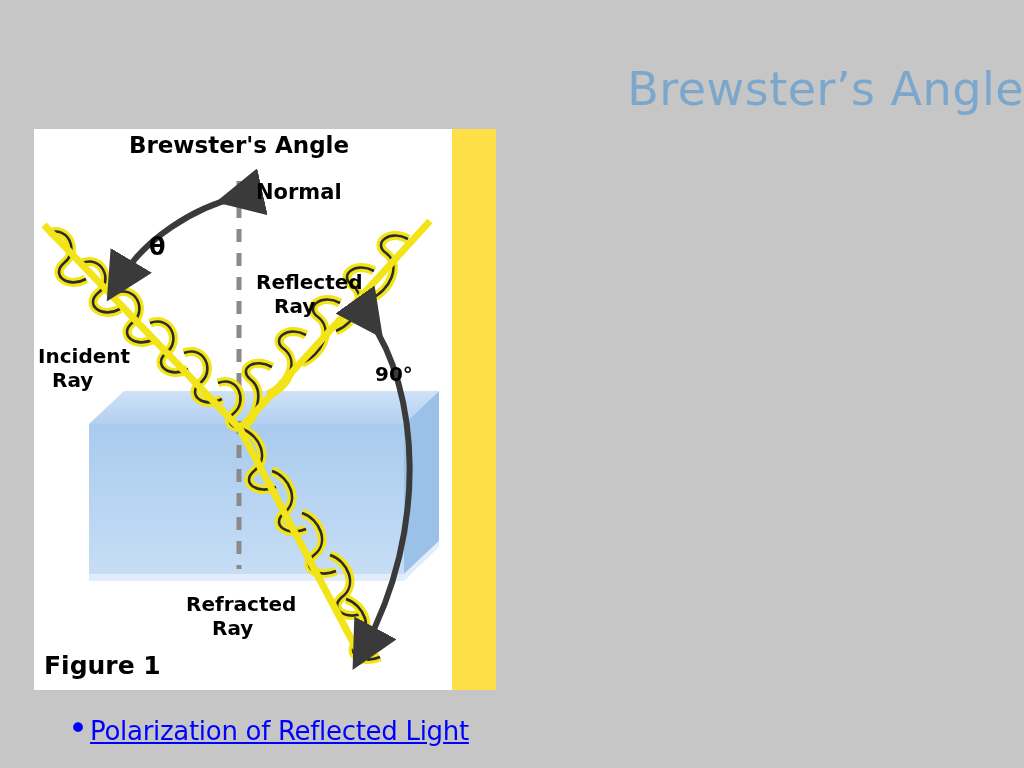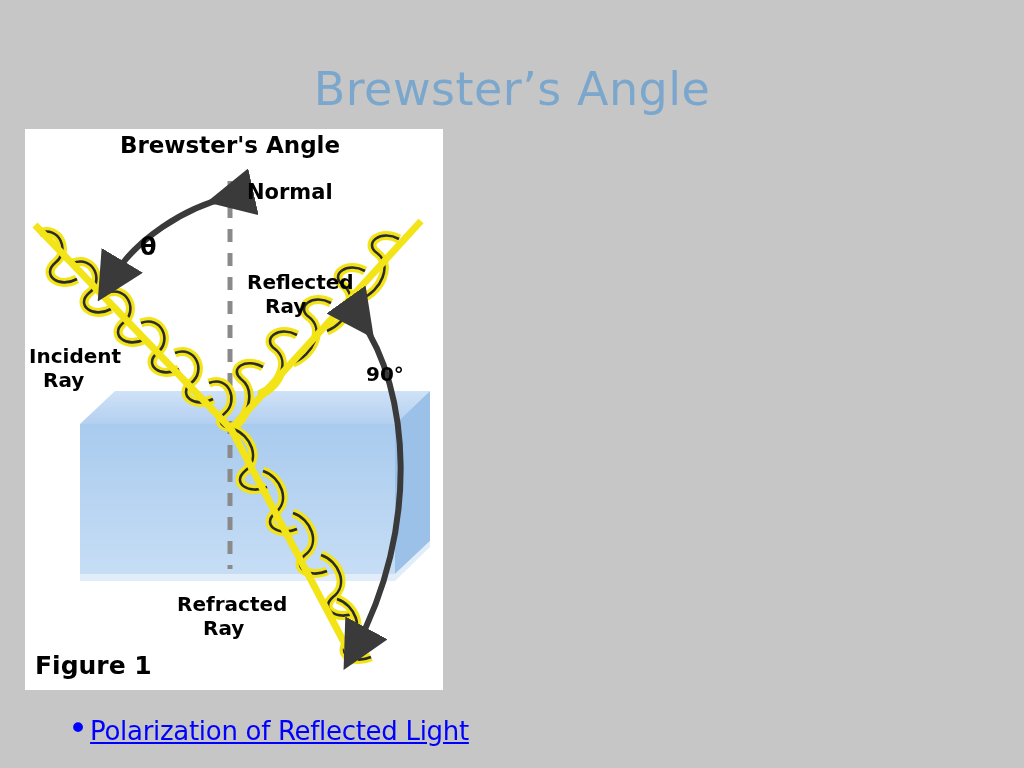--- a/index.html
+++ b/index.html
@@ -17,32 +17,32 @@
   .slide {
     position: absolute;
     inset: 0;
     background: #c6c6c6;
   }
   .slide-title {
     position: absolute;
     top: 62px;
     left: 0;
     width: 1024px;
-    text-align: center;
+    text-align: right;
     font-size: 46px;
     color: #7ba7cd;
     font-family: "DejaVu Sans", sans-serif;
     font-weight: normal;
     letter-spacing: 0.5px;
   }
   .figure-frame {
     position: absolute;
-    left: 25px;
+    left: 34px;
     top: 129px;
-    width: 418px;
+    width: 462px;
     height: 561px;
     background: #fde047;
     overflow: hidden;
   }
   .figure-frame svg {
     display: block;
   }
   .bullet-line {
     position: absolute;
     left: 68px;

